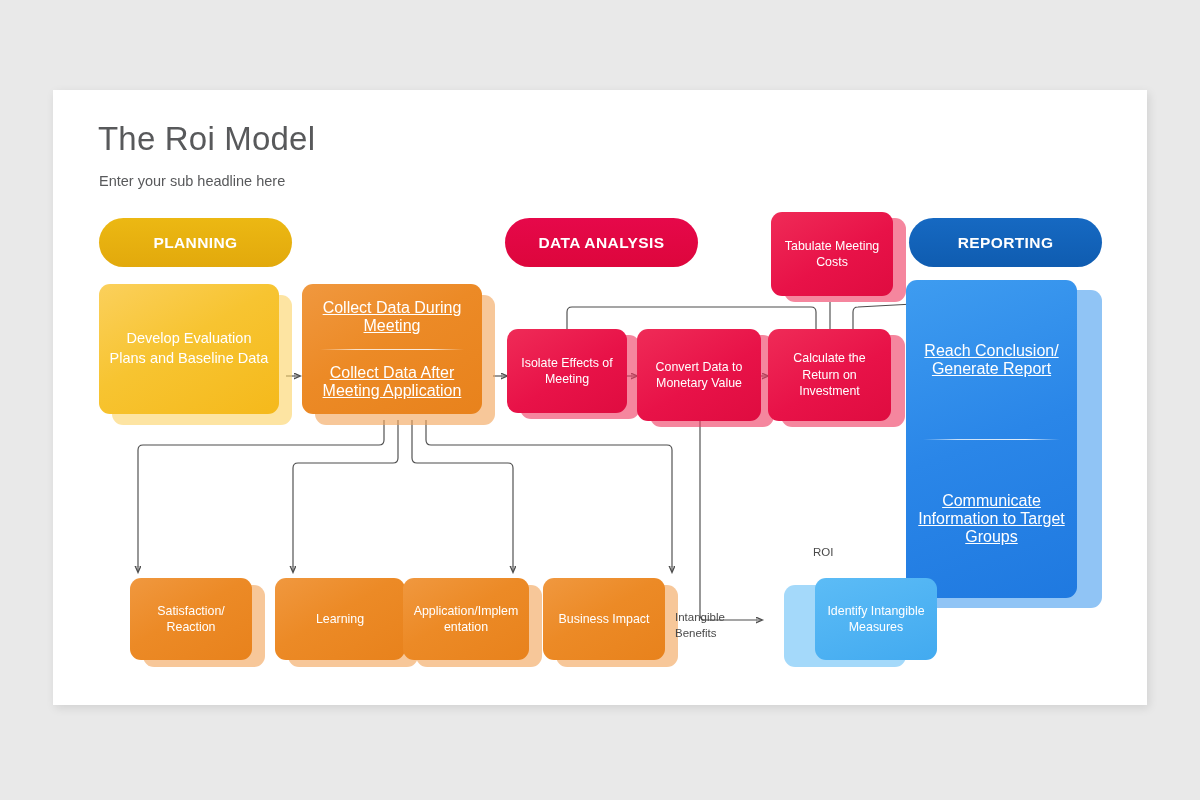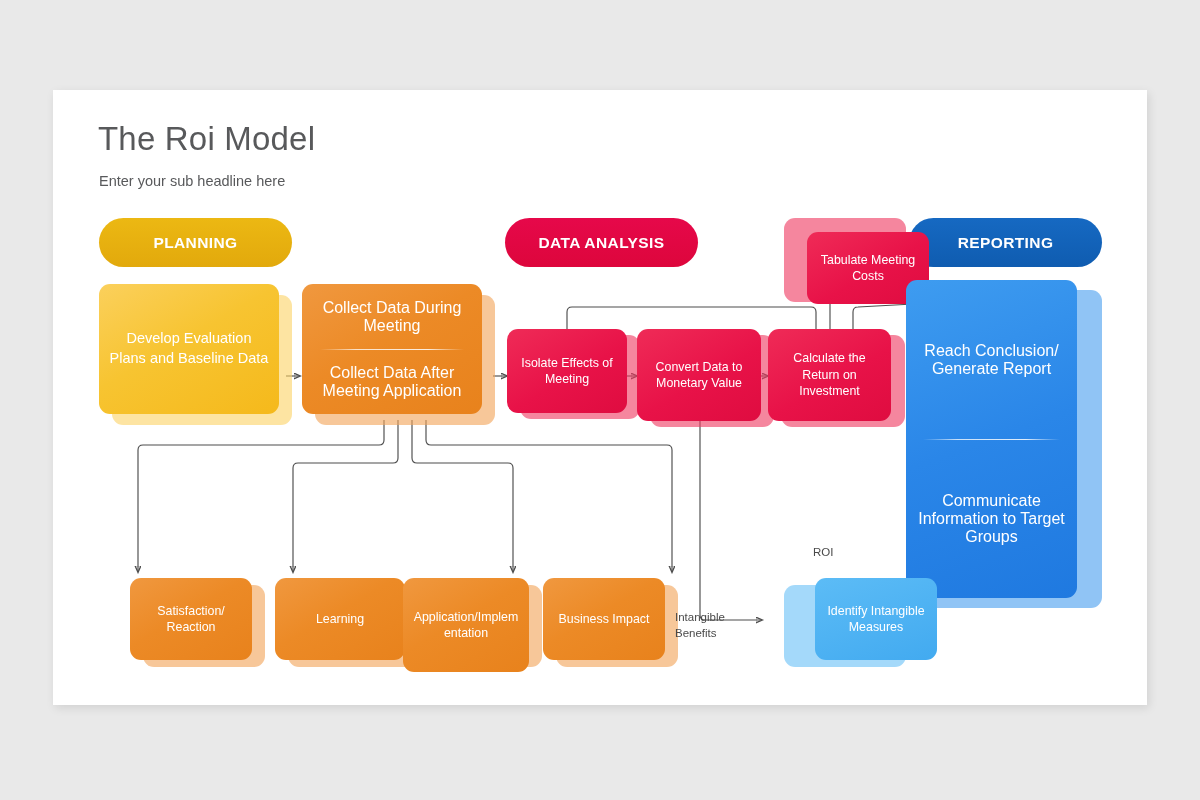--- a/index.html
+++ b/index.html
@@ -78,21 +78,21 @@
 
   .divider {
     position: absolute; left: 10%; width: 80%; height: 1px;
     background: linear-gradient(90deg,rgba(255,255,255,0) 0%,rgba(255,255,255,.75) 25%,rgba(255,255,255,.85) 75%,rgba(255,255,255,0) 100%);
   }
 
   .stackcard {
     position: absolute;
     border-radius: 11px;
     color: #fff; z-index: 3;
-    display: flex; flex-direction: column;
+    display: flex; flex-direction: column; text-decoration: underline;
   }
   .stackcard .seg {
     flex: 1; display: flex; align-items: center; justify-content: center;
     text-align: center; padding: 4px 10px;
   }
 
   .plainlabel {
     position: absolute; color: #4a4a4a; font-size: 11.5px;
     text-align: left; line-height: 1.35; z-index: 4;
   }
@@ -173,21 +173,21 @@
     <div class="card c-red" style="left:584px;top:239px;width:124px;height:92px;">
       <span>Convert Data to Monetary Value</span>
     </div>
 
     <div class="shadowlayer s-red" style="left:728px;top:245px;width:124px;height:92px;"></div>
     <div class="card c-red" style="left:715px;top:239px;width:123px;height:92px;">
       <span>Calculate the Return on Investment</span>
     </div>
 
     <div class="shadowlayer s-red" style="left:731px;top:128px;width:122px;height:84px;"></div>
-    <div class="card c-red" style="left:754px;top:122px;width:122px;height:72px;margin-top:20px;">
+    <div class="card c-red" style="left:718px;top:122px;width:122px;height:84px;">
       <span>Tabulate Meeting Costs</span>
     </div>
 
     <div class="shadowlayer s-blue" style="left:866px;top:200px;width:183px;height:318px;"></div>
     <div class="stackcard c-blue big" style="left:853px;top:190px;width:171px;height:318px;">
       <div class="seg">
         <span>Reach Conclusion/ Generate Report</span>
       </div>
       <div class="divider" style="top:159px;"></div>
       <div class="seg">
@@ -199,21 +199,21 @@
     <div class="card c-orange" style="left:77px;top:488px;width:122px;height:82px;">
       <span>Satisfaction/ Reaction</span>
     </div>
 
     <div class="shadowlayer s-orange" style="left:235px;top:495px;width:130px;height:82px;"></div>
     <div class="card c-orange" style="left:222px;top:488px;width:130px;height:82px;">
       <span>Learning</span>
     </div>
 
     <div class="shadowlayer s-orange" style="left:363px;top:495px;width:126px;height:82px;"></div>
-    <div class="card c-orange" style="left:350px;top:488px;width:126px;height:94px;">
+    <div class="card c-orange" style="left:350px;top:488px;width:126px;height:82px;">
       <span>Application/Implem entation</span>
     </div>
 
     <div class="shadowlayer s-orange" style="left:503px;top:495px;width:122px;height:82px;"></div>
     <div class="card c-orange" style="left:490px;top:488px;width:122px;height:82px;">
       <span>Business Impact</span>
     </div>
 
     <div class="shadowlayer s-sky" style="left:731px;top:495px;width:122px;height:82px;"></div>
     <div class="card c-sky" style="left:718px;top:488px;width:122px;height:82px;margin-left:44px;">

